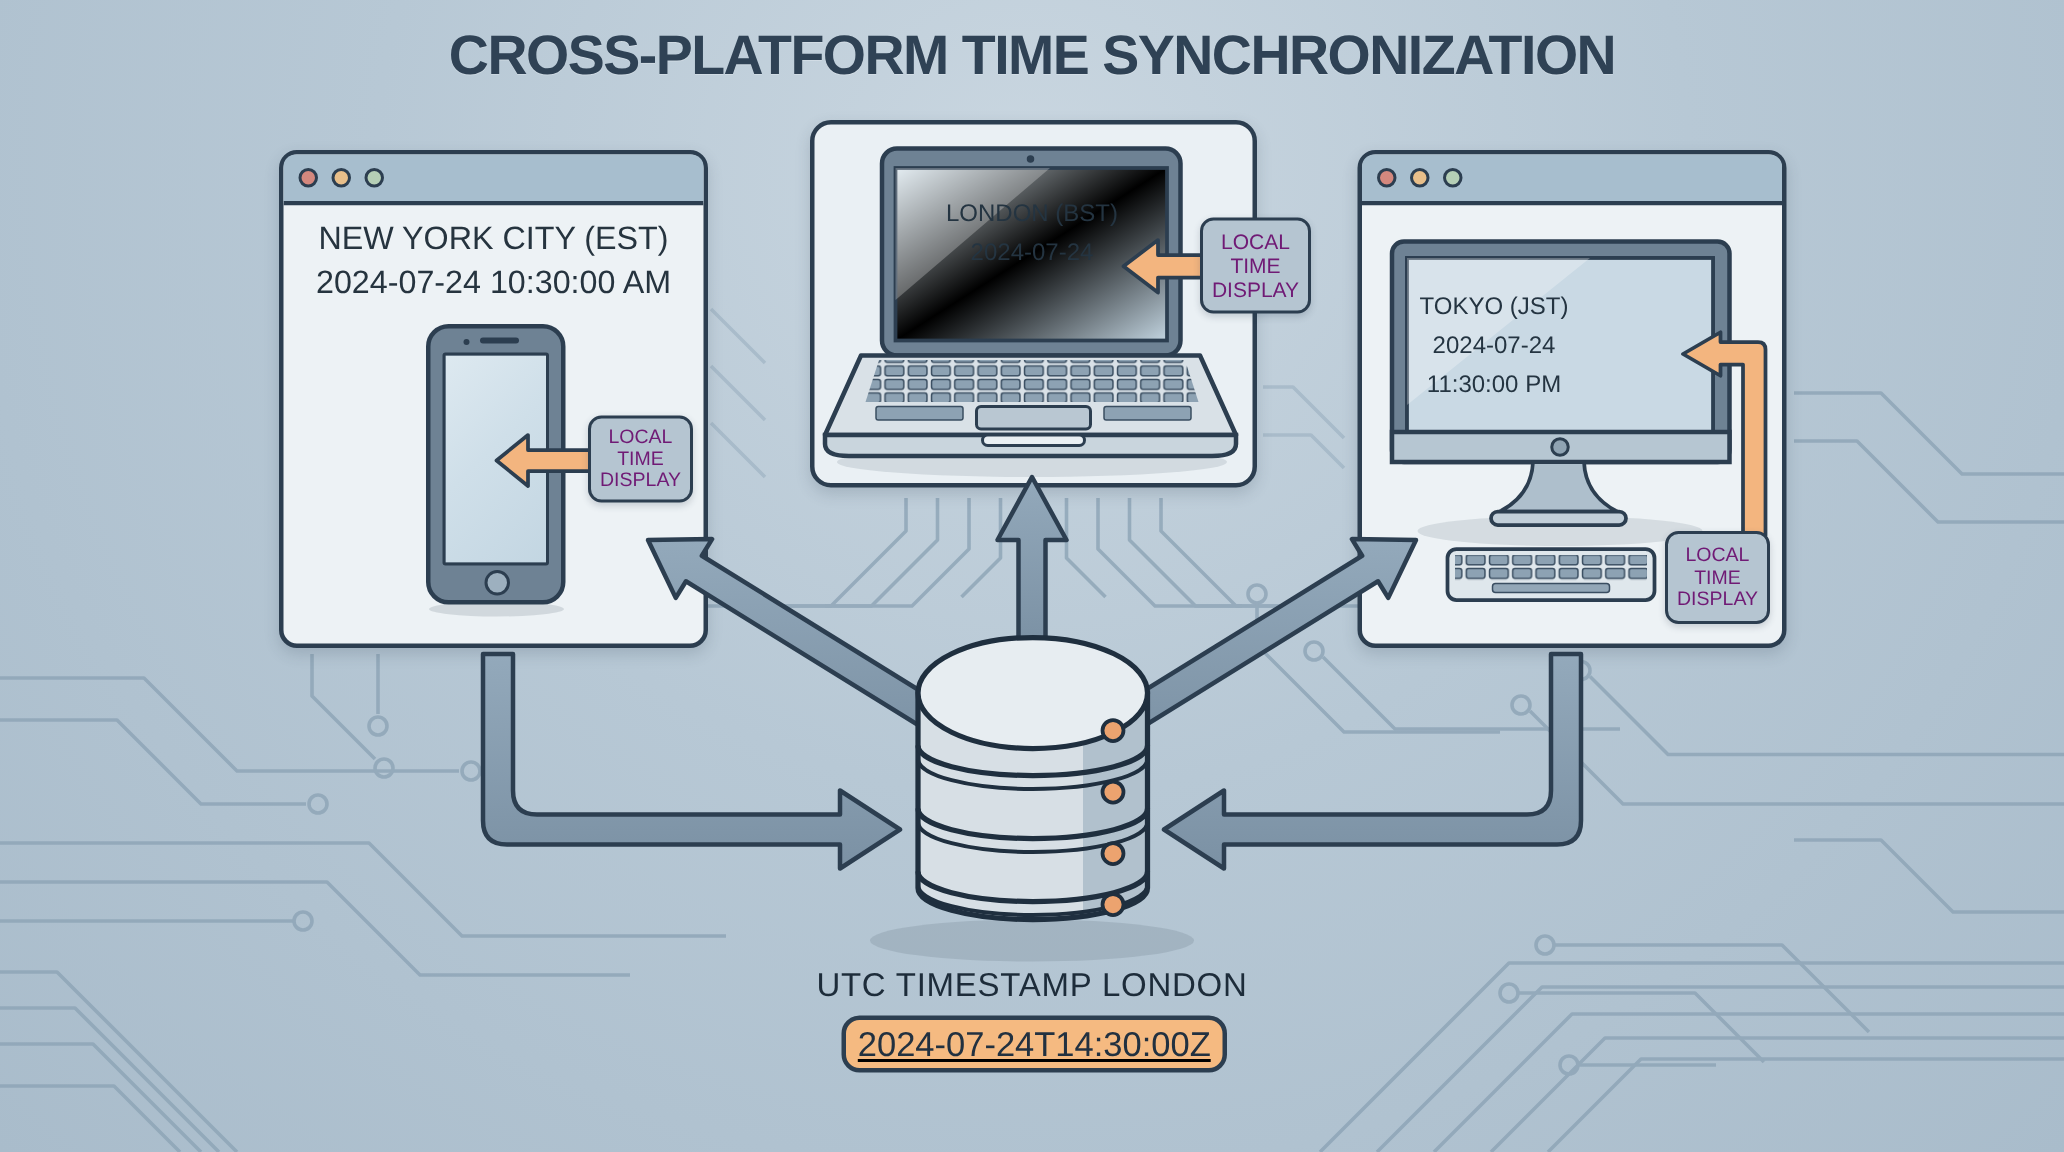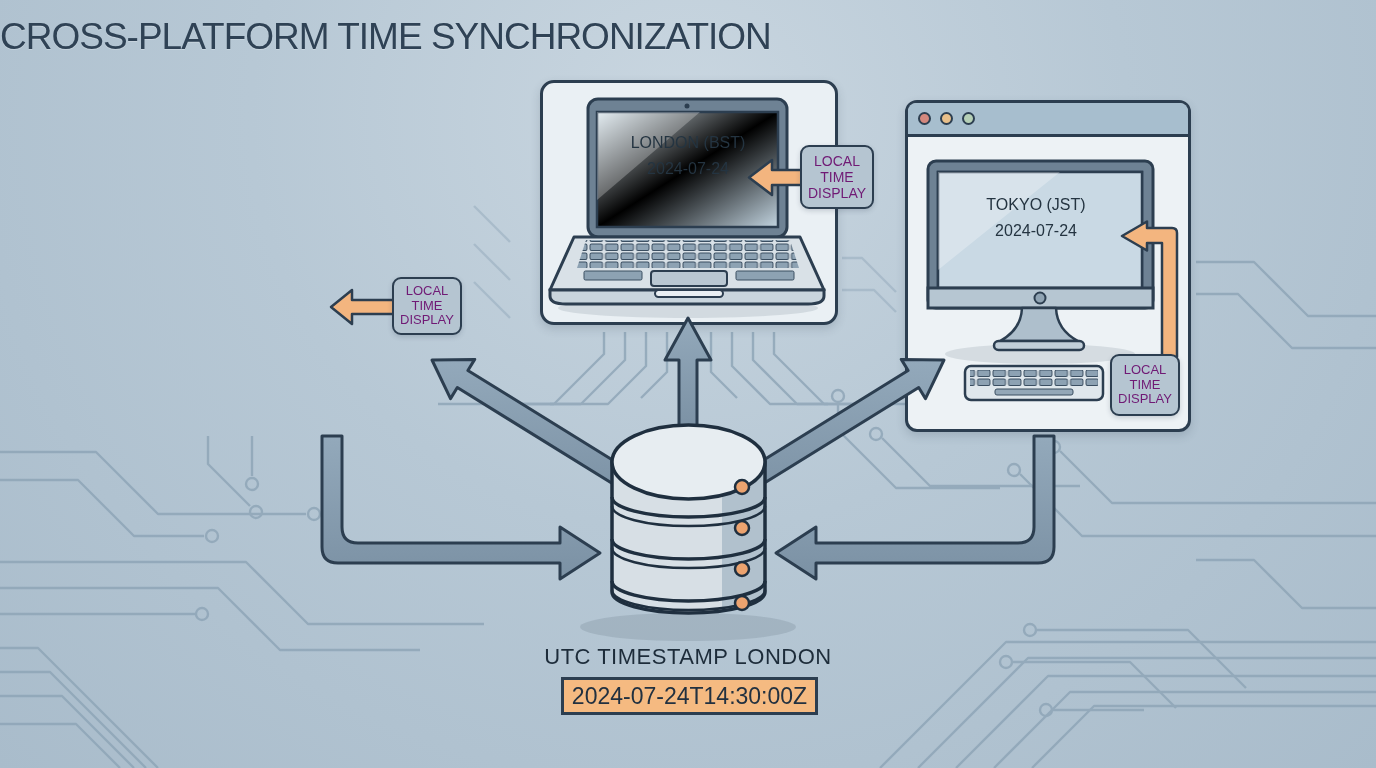--- a/index.html
+++ b/index.html
@@ -4,22 +4,22 @@
 <style>
   html,body{margin:0;padding:0;background:#9fb3c2;}
   #stage{
     position:relative;width:1376px;height:768px;overflow:hidden;
     font-family:"Liberation Sans",sans-serif;
     background:radial-gradient(ellipse at 50% 15%, #c9d6e0 0%, #b7c8d5 45%, #a9bccb 100%);
   }
   .abs{position:absolute;}
   
   .main-title{
-    left:0;right:0;top:16px;
-    font-size:37px;font-weight:normal;letter-spacing:-1px;
+    left:0;right:0;top:16px;text-align:center;
+    font-size:37px;font-weight:bold;letter-spacing:-1px;
     color:#2f4255;text-shadow:0 1px 0 rgba(255,255,255,.25);
   }
   
   .window{
     border:3px solid #2c3e50;border-radius:12px;
     background:#edf2f5;box-shadow:0 4px 10px rgba(44,62,80,.18);
     box-sizing:border-box;
   }
   .titlebar{
     position:absolute;left:0;right:0;top:0;height:31px;
@@ -114,20 +114,38 @@
     <circle cx="1030" cy="630" r="6"></circle>
       <path d="M1036,630 h152 l58,58"></path>
     <circle cx="1006" cy="662" r="6"></circle>
       <path d="M1012,662 h118 l46,46"></path>
     <circle cx="1046" cy="710" r="6"></circle>
       <path d="M1052,710 h92"></path>
   </svg>
 
   <div class="abs main-title" style="z-index:5;">CROSS-PLATFORM TIME SYNCHRONIZATION</div>
 
+  <div class="abs window" style="left:186px;top:100px;width:286px;height:332px;z-index:10;">
+    <div class="titlebar">
+      <div class="tl-dot" style="background:#d4887e;"></div>
+      <div class="tl-dot" style="background:#e8bf8a;"></div>
+      <div class="tl-dot" style="background:#b5cfb6;"></div>
+    </div>
+    <div class="abs win-text" style="top:42px;">
+      <div>NEW YORK CITY (EST)</div>
+      <div>2024-07-24 10:30:00 AM</div>
+    </div>
+    <div class="abs phone" style="left:95px;top:113px;">
+      <div class="phone-speaker"></div>
+      <div class="phone-cam"></div>
+      <div class="phone-screen"></div>
+      <div class="phone-home"></div>
+    </div>
+    <div class="abs shadow-ell" style="left:97px;top:298px;width:90px;height:10px;"></div>
+  </div>
 
   <div class="abs plain-panel" style="left:540px;top:80px;width:298px;height:245px;z-index:10;"></div>
   <svg class="abs" width="298" height="245" viewBox="540 80 298 245" style="left:540px;top:80px;z-index:11;">
     <defs>
       <linearGradient id="scrGrad" x1="0" y1="0" x2="1" y2="1">
         <stop offset="0" stop-color="#dbe7ee"></stop>
           <stop offset="0.5" stop-color="#cdddе7"></stop>
           <stop offset="0.5" stop-color="#cdddе7"></stop>
           <stop offset="1" stop-color="#c2d4e0"></stop>
       </linearGradient>
@@ -167,23 +185,24 @@
     <rect x="938" y="172" width="204" height="116" fill="#c9d9e4" stroke="#2c3e50" stroke-width="2.5"></rect>
     <path d="M938,172 L1060,172 L938,270 Z" fill="rgba(255,255,255,.28)"></path>
     <rect x="928" y="288" width="225" height="20" fill="#b6c6d2" stroke="#2c3e50" stroke-width="3"></rect>
     <circle cx="1040" cy="298" r="5.5" fill="#8fa3b3" stroke="#2c3e50" stroke-width="2"></circle>
     <path d="M1022,308 Q1021,330 1000,341 L1078,341 Q1057,330 1056,308 Z" fill="#aebfcc" stroke="#2c3e50" stroke-width="2.5" stroke-linejoin="round"></path>
     <rect x="994" y="341" width="90" height="9" rx="4.5" fill="#c2cfd9" stroke="#2c3e50" stroke-width="2.5"></rect>
     <rect x="965" y="366" width="138" height="34" rx="6" fill="#dfe7ec" stroke="#2c3e50" stroke-width="2.5"></rect>
     <rect x="970" y="370" width="128" height="17" fill="url(#keys)"></rect>
     <rect x="995" y="389" width="78" height="6" rx="2" fill="#93a7b7" stroke="#3a4e61" stroke-width="1"></rect>
   </svg>
-  <div class="abs screen-text" style="left:936px;top:192px;width:200px;z-index:12;">
+  <div class="abs screen-text" style="left:896px;top:192px;width:200px;z-index:12;">
     <div>TOKYO (JST)</div>
     <div>2024-07-24</div>
+    <div>11:30:00 PM</div>
   </div>
 
   <svg class="abs" width="1376" height="768" viewBox="0 0 1376 768" style="left:0;top:0;z-index:20;pointer-events:none;">
     <defs>
       <linearGradient id="arrGrad" x1="0" y1="0" x2="0" y2="1">
         <stop offset="0" stop-color="#93a9bb"></stop>
           <stop offset="1" stop-color="#7b91a4"></stop>
       </linearGradient>
     </defs>
     <g fill="url(#arrGrad)" stroke="#2c3e50" stroke-width="3" stroke-linejoin="round">
@@ -216,22 +235,22 @@
     <ellipse cx="688.5" cy="462" rx="76.5" ry="37" fill="#e7edf1" stroke="#1f2f3f" stroke-width="3.5"></ellipse>
     <g fill="#eca36f" stroke="#1f2f3f" stroke-width="2.5">
       <circle cx="742" cy="487" r="7"></circle>
       <circle cx="742" cy="528" r="7"></circle>
       <circle cx="742" cy="569" r="7"></circle>
       <circle cx="742" cy="603" r="7"></circle>
     </g>
   </svg>
 
   <div class="abs" style="left:488px;top:644px;width:400px;text-align:center;font-size:22px;font-weight:500;letter-spacing:.5px;color:#1d2c3a;z-index:35;">UTC TIMESTAMP LONDON</div>
-  <div class="abs" style="left:561px;top:677px;width:257px;height:38px;background:#f5ba81;border:3px solid #2c3e50;border-radius:0;
-              display:flex;align-items:center;justify-content:center;box-sizing:border-box;z-index:35;">
+  <div class="abs" style="left:561px;top:677px;width:257px;height:38px;background:#f5ba81;border:3px solid #2c3e50;border-radius:12px;
+              display:flex;align-items:center;justify-content:center;box-sizing:border-box;z-index:35;text-decoration:underline;">
     <span style="font-size:23px;font-weight:500;color:#223140;">2024-07-24T14:30:00Z</span>
   </div>
 
   <svg class="abs" width="1376" height="768" viewBox="0 0 1376 768" style="left:0;top:0;z-index:40;pointer-events:none;">
     <g fill="#f3b57f" stroke="#2c3e50" stroke-width="2.5" stroke-linejoin="round">
       <path d="M395,300 L352,300 L352,290 L331,307 L352,324 L352,314 L395,314 Z"></path>
       <path d="M806,170 L772,170 L772,160 L749,177.5 L772,195 L772,185 L806,185 Z"></path>
       <path d="M1162,357 L1162,243 L1147,243 L1147,250.5 L1122,236 L1147,221.5 L1147,228 L1172,228 Q1177,228 1177,233 L1177,357 Z"></path>
     </g>
   </svg>

